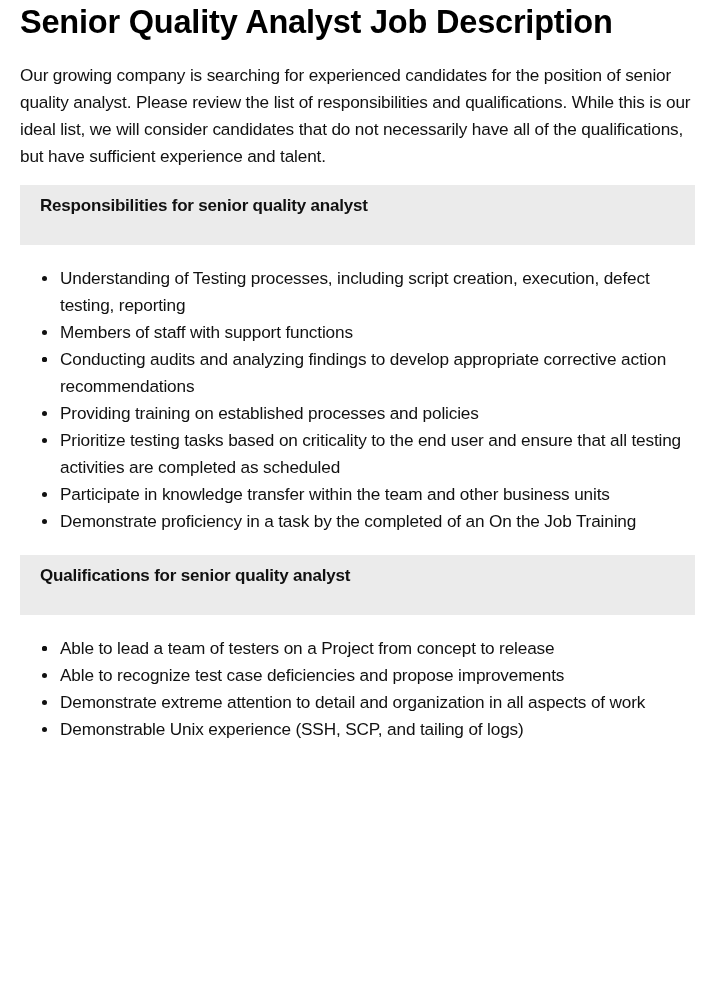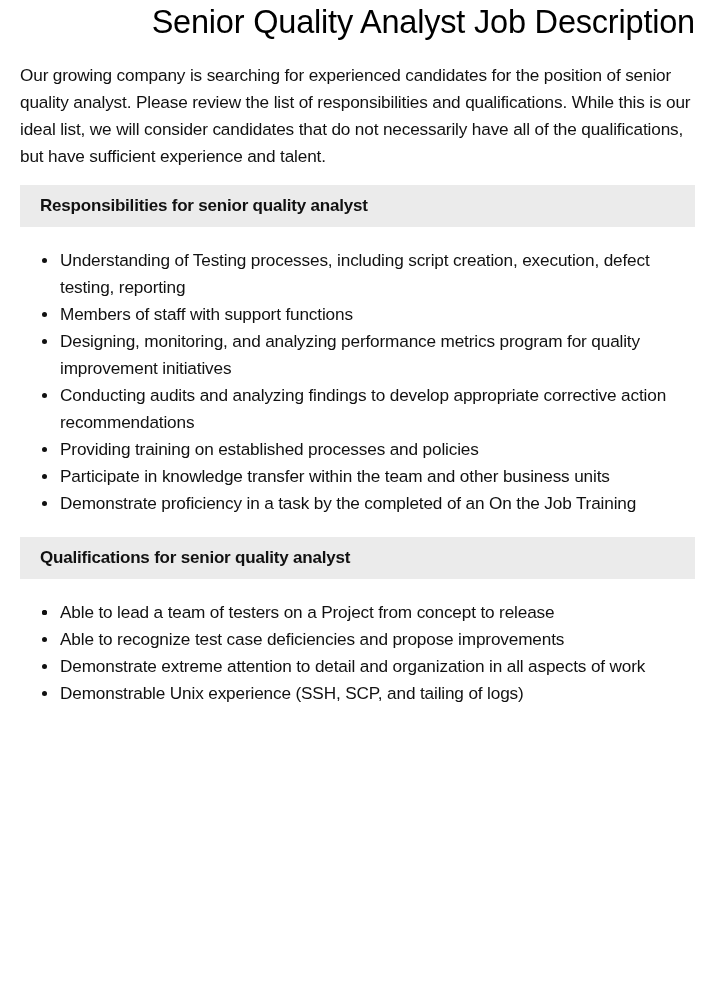--- a/index.html
+++ b/index.html
@@ -9,35 +9,35 @@
       overflow: hidden;
       font-family: "Liberation Sans", "DejaVu Sans", sans-serif;
       color: #111111;
     }
     .page { padding: 0 25px 0 20px; }
     h1 {
       margin: 0;
       padding-top: 2px;
       font-size: 32.5px;
       line-height: 40px;
-      font-weight: normal;
-      text-align: right;
+      font-weight: bold;
+      text-align: left;
       color: #000000;
       letter-spacing: -0.2px;
     }
     .intro {
       margin: 20px 0 0 0;
       font-size: 17.2px;
       line-height: 27px;
       letter-spacing: -0.15px;
     }
     .section-header {
       margin-top: 15px;
       background: #ebebeb;
-      height: 42px;
+      height: 60px;
       line-height: 42px;
       padding-left: 20px;
       font-size: 17px;
       font-weight: bold;
       color: #111111;
       letter-spacing: -0.2px;
     }
     ul {
       margin: 20px 0 0 0;
       padding: 0 0 0 40px;
@@ -63,23 +63,24 @@
 <body>
 
 <div class="page">
   <h1>Senior Quality Analyst Job Description</h1>
   <p class="intro">Our growing company is searching for experienced candidates for the position of senior quality analyst. Please review the list of responsibilities and qualifications. While this is our ideal list, we will consider candidates that do not necessarily have all of the qualifications, but have sufficient experience and talent.</p>
 
   <div class="section-header">Responsibilities for senior quality analyst</div>
   <ul>
     <li><span class="bullet"></span><span>Understanding of Testing processes, including script creation, execution, defect testing, reporting</span></li>
     <li><span class="bullet"></span><span>Members of staff with support functions</span></li>
-    <li><span class="bullet"></span><span>Designing, monitoring, and analyzing performance metrics program for quality improvement initiatives</span></li>
+    <li><span class="bullet"></span></li>
     <li><span class="bullet"></span><span>Conducting audits and analyzing findings to develop appropriate corrective action recommendations</span></li>
     <li><span class="bullet"></span><span>Providing training on established processes and policies</span></li>
+    <li><span class="bullet"></span><span>Prioritize testing tasks based on criticality to the end user and ensure that all testing activities are completed as scheduled</span></li>
     <li><span class="bullet"></span><span>Participate in knowledge transfer within the team and other business units</span></li>
     <li><span class="bullet"></span><span>Demonstrate proficiency in a task by the completed of an On the Job Training</span></li>
   </ul>
 
   <div class="section-header" style="margin-top:20px">Qualifications for senior quality analyst</div>
   <ul>
     <li><span class="bullet"></span></li>
     <li><span class="bullet"></span><span>Able to lead a team of testers on a Project from concept to release</span></li>
     <li><span class="bullet"></span><span>Able to recognize test case deficiencies and propose improvements</span></li>
     <li><span class="bullet"></span><span>Demonstrate extreme attention to detail and organization in all aspects of work</span></li>

